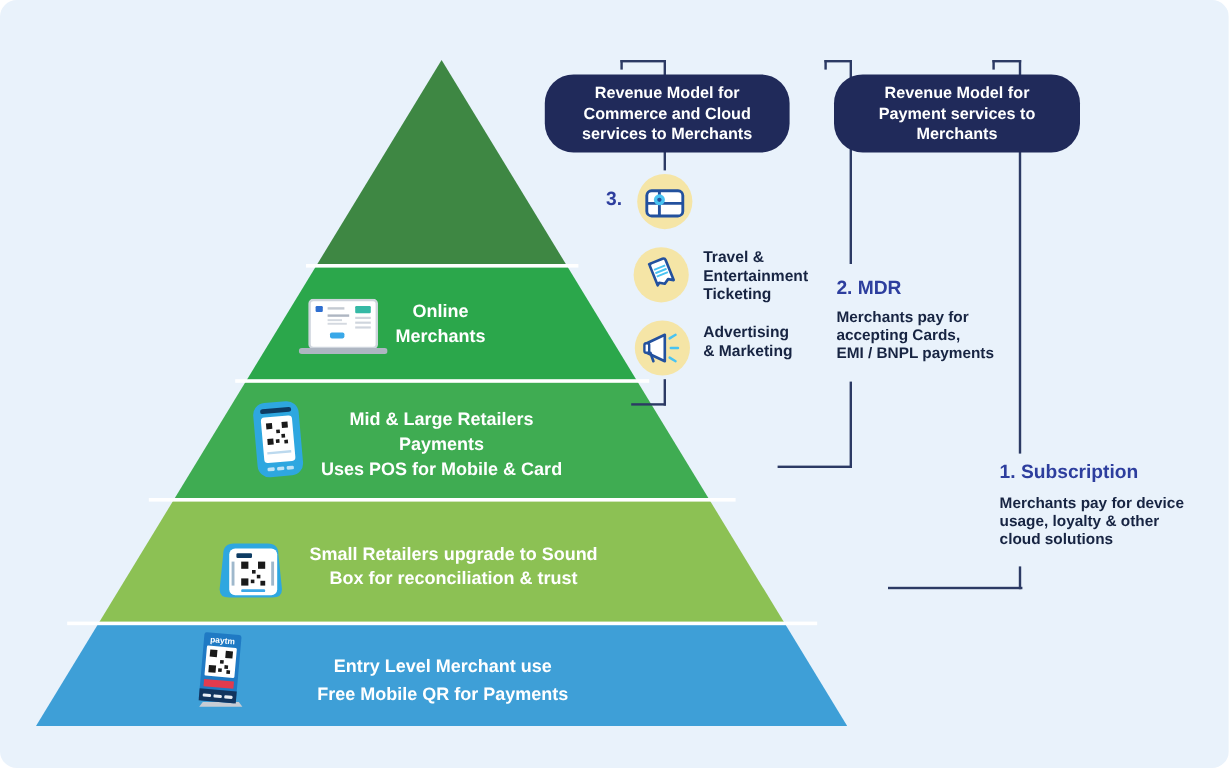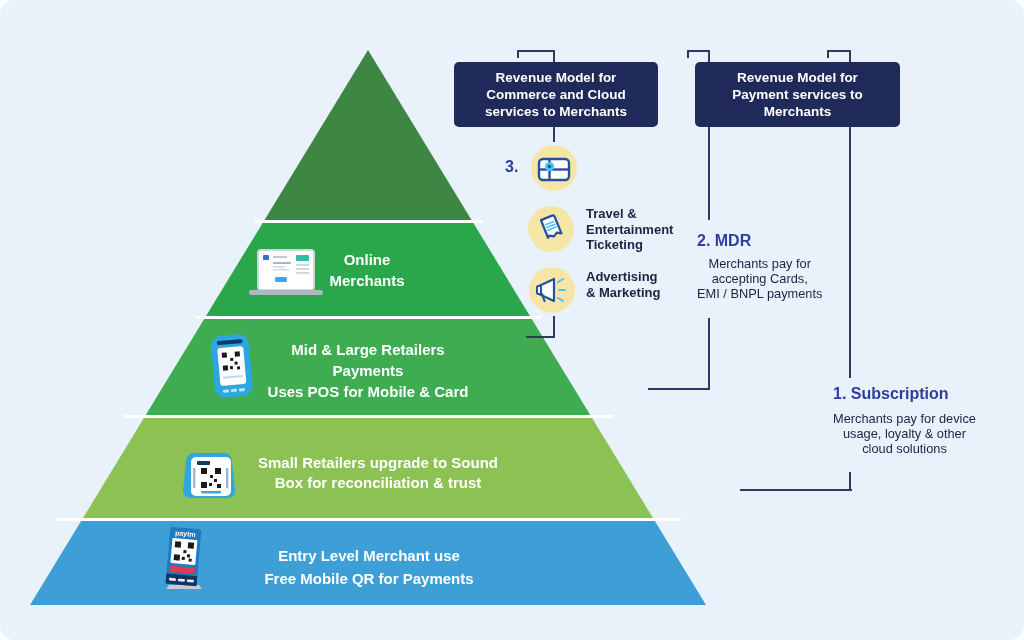--- a/index.html
+++ b/index.html
@@ -6,34 +6,34 @@
   .stage{position:relative;width:1024px;height:640px;background:var(--background,#e9f2fb);
          border-radius:14px;overflow:hidden;}
   
   .pyramid{position:absolute;left:30px;top:50px;width:676px;height:555px;
            clip-path:polygon(50% 0,100% 100%,0 100%);z-index:1;}
   .band{width:100%;}
   .divider{position:absolute;height:3px;background:#ffffff;z-index:2;}
   
   .line{position:absolute;background:var(--connector,#2c3a64);z-index:2;}
   
-  .navy-box{position:absolute;width:204px;height:65px;border-radius:5px;
+  .navy-box{position:absolute;width:204px;height:65px;border-radius:24px;
             background:var(--box-bg,#202a5a);color:#ffffff;z-index:4;
             display:flex;flex-direction:column;align-items:center;justify-content:center;
             font-size:13.5px;font-weight:bold;line-height:17px;text-align:center;}
   
   .num{position:absolute;font-size:16px;font-weight:bold;color:var(--accent,#2d3e9e);z-index:4;}
   .circle{position:absolute;width:46px;height:46px;border-radius:50%;
           background:var(--icon-circle,#f5e5a6);z-index:4;
           display:flex;align-items:center;justify-content:center;}
   .ilabel{position:absolute;left:586px;width:120px;font-size:13px;font-weight:bold;
           color:var(--body-text,#172442);line-height:15.5px;z-index:4;}
   .ann-title{position:absolute;font-size:16px;font-weight:bold;color:var(--accent,#2d3e9e);z-index:4;}
-  .ann-body{position:absolute;font-size:12.8px;font-weight:normal;line-height:15px;
-            color:var(--body-text,#172442);z-index:4;text-align:center;}
+  .ann-body{position:absolute;font-size:12.8px;font-weight:bold;line-height:15px;
+            color:var(--body-text,#172442);z-index:4;}
   
   .tier-text{position:absolute;color:#ffffff;font-weight:bold;text-align:center;z-index:3;}
   .t1{left:293px;top:126px;width:150px;font-size:15px;line-height:22.4px;}
   .t2{left:297px;top:249px;width:140px;font-size:15px;line-height:21px;}
   .t3{left:230px;top:339px;width:276px;font-size:15px;line-height:21px;}
   .t4{left:242px;top:453px;width:272px;font-size:15px;line-height:19.5px;}
   .t5{left:238px;top:544px;width:262px;font-size:15px;line-height:23px;}
   .device{position:absolute;z-index:3;}
 </style>
 </head>

